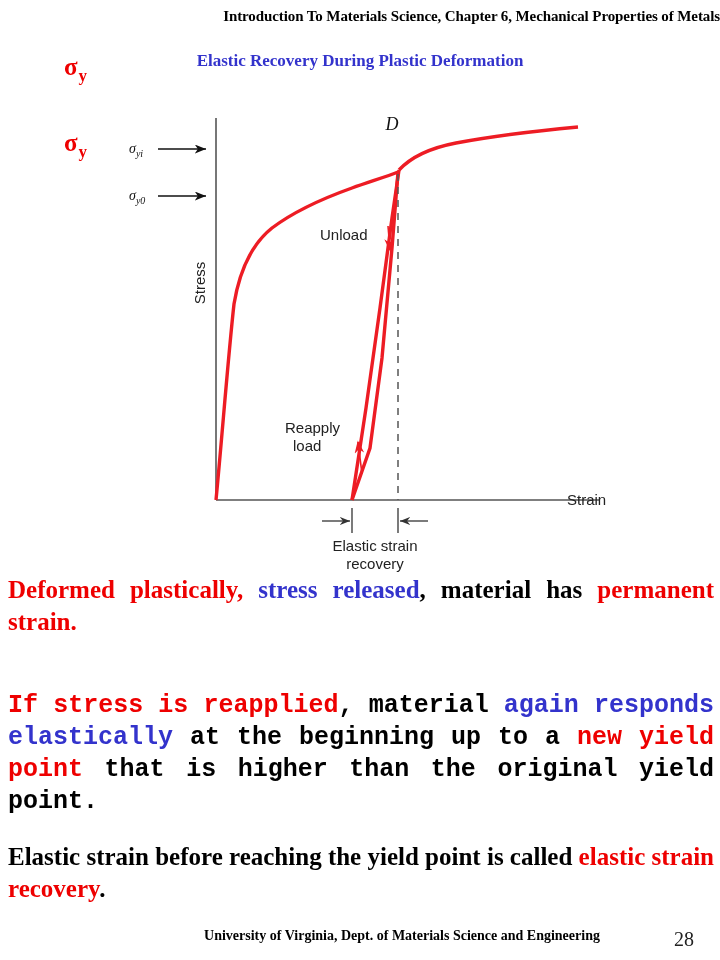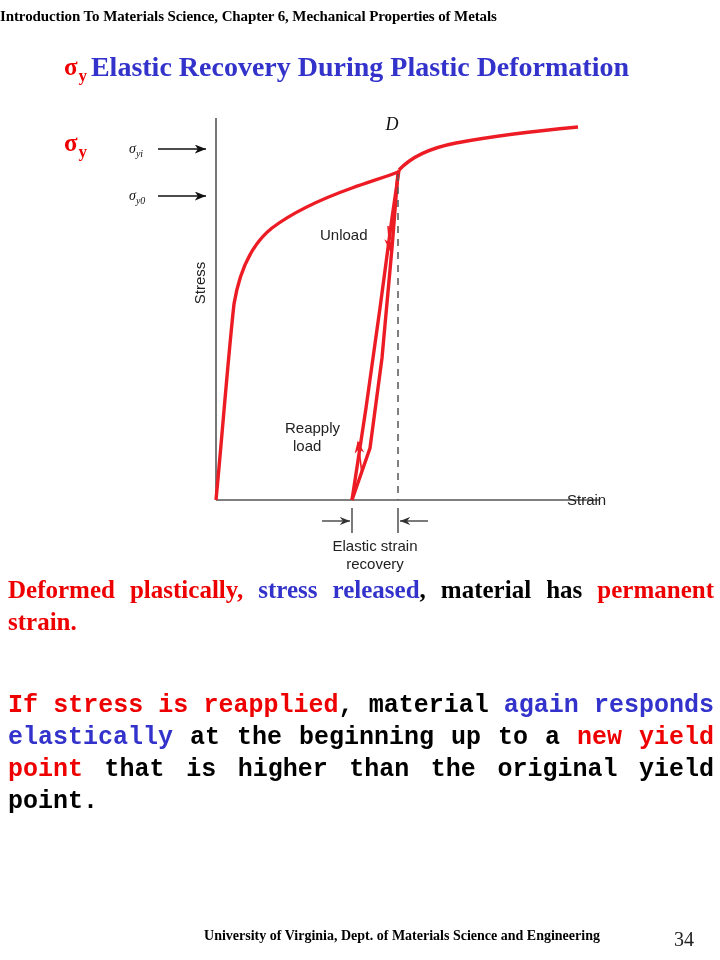--- a/index.html
+++ b/index.html
@@ -17,36 +17,36 @@
   .slide {
     position: relative;
     width: 720px;
     height: 960px;
   }
   .header {
     position: absolute;
     top: 8px;
     left: 0;
     width: 720px;
-    text-align: left;
+    text-align: right;
     font-family: "Liberation Serif", serif;
     font-weight: bold;
     font-size: 15px;
     color: #000000;
     letter-spacing: -0.1px;
   }
   .title {
     position: absolute;
     top: 51px;
     left: 0;
     width: 720px;
     text-align: center;
     font-family: "Liberation Serif", serif;
     font-weight: bold;
-    font-size: 28px;
+    font-size: 17px;
     color: #3333cc;
   }
   .figure {
     position: absolute;
     top: 108px;
     left: 0;
     width: 720px;
     height: 478px;
   }
   .sigma-label {
@@ -199,17 +199,18 @@
       <line x1="322" y1="413" x2="350" y2="413" stroke="#333333" stroke-width="1.3" marker-end="url(#arrowRightThin)"></line>
       <line x1="428" y1="413" x2="400" y2="413" stroke="#333333" stroke-width="1.3" marker-end="url(#arrowLeftThin)"></line>
 
       <text class="chart-text" x="375" y="443" text-anchor="middle">Elastic strain</text>
       <text class="chart-text" x="375" y="461" text-anchor="middle">recovery</text>
     </svg>
   </div>
 
   <div class="body-text" id="para-1"><span class="red">Deformed plastically,</span><span class="black"> </span><span class="blue">stress released</span><span class="black">, material has </span><span class="red">permanent strain.</span></div>
   <div class="body-text" id="para-2"><span class="red">If stress is reapplied</span><span class="black">, material </span><span class="blue">again responds elastically</span><span class="black"> at the beginning up to a </span><span class="red">new yield point</span><span class="black"> that is higher than the original yield point.</span></div>
+  <div class="body-text" id="para-3"><span class="black">Elastic strain before reaching the yield point is called </span><span class="red">elastic strain recovery</span><span class="black">.</span></div>
 
   <div class="footer">University of Virginia, Dept. of Materials Science and Engineering</div>
-  <div class="page-number">34</div>
+  <div class="page-number">28</div>
 
 </div>
 
 </body></html>

